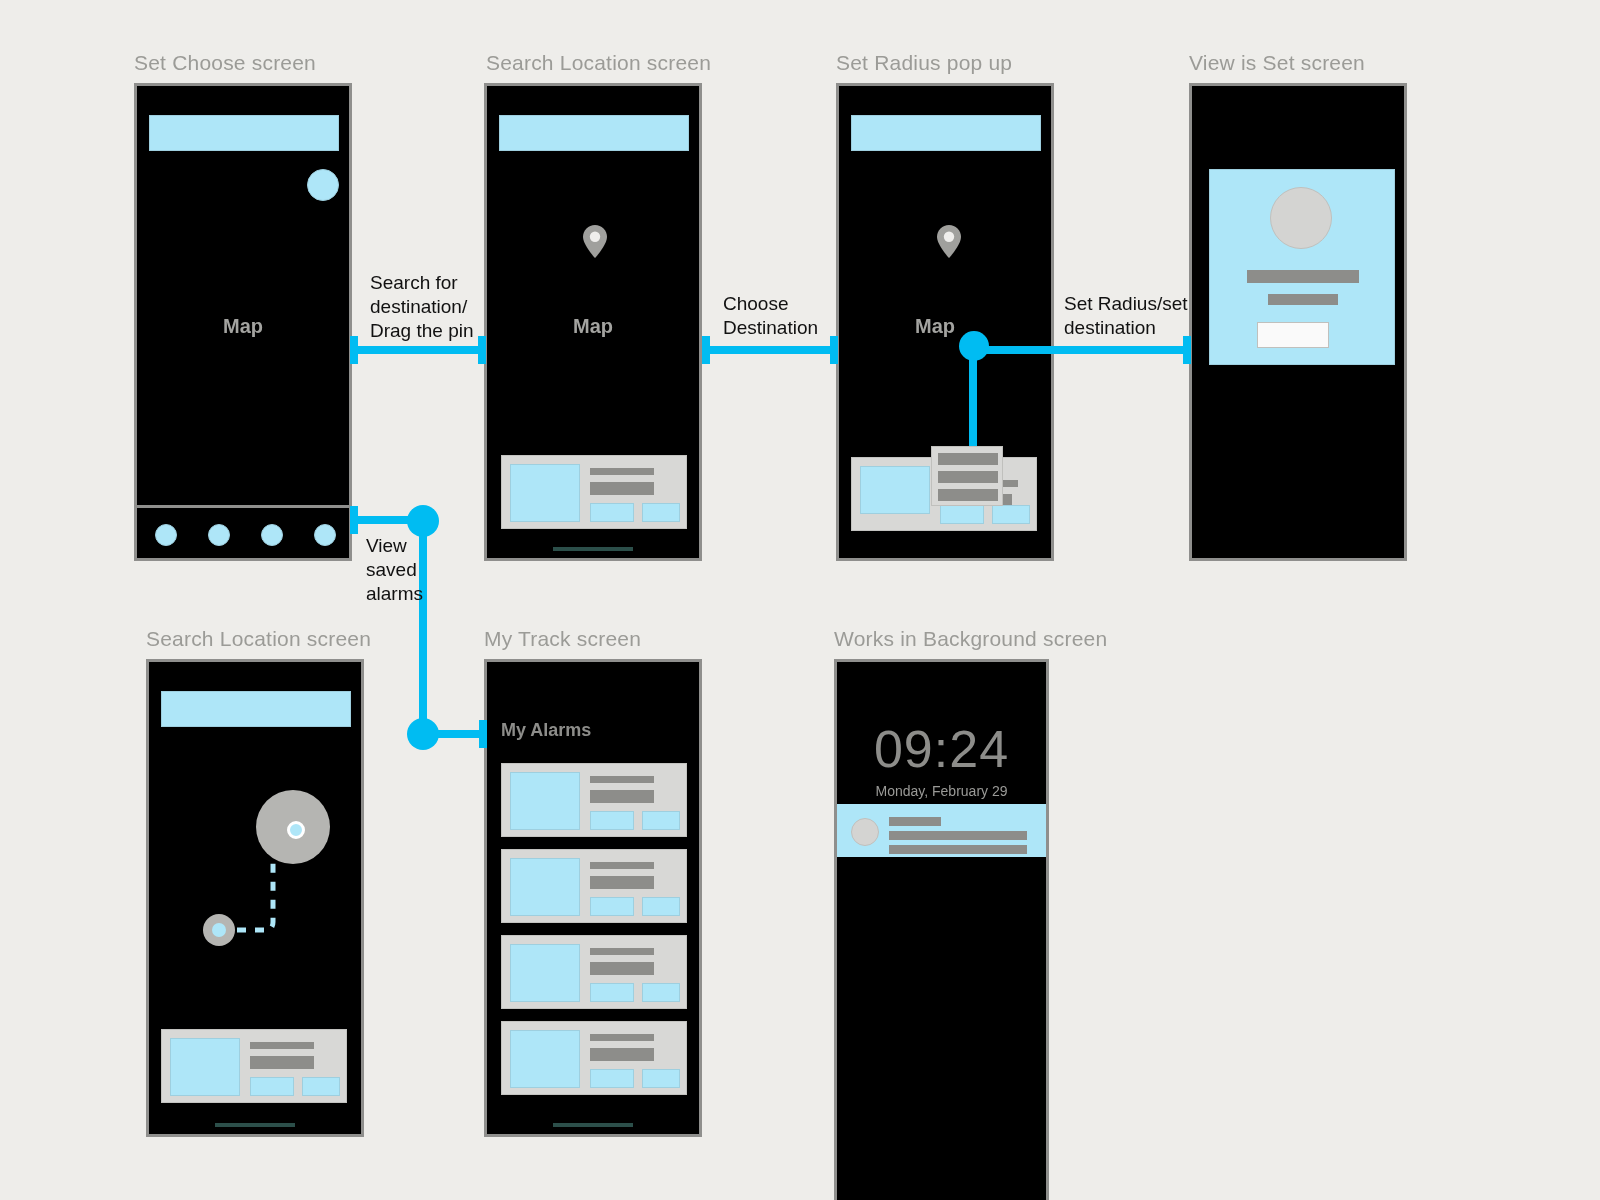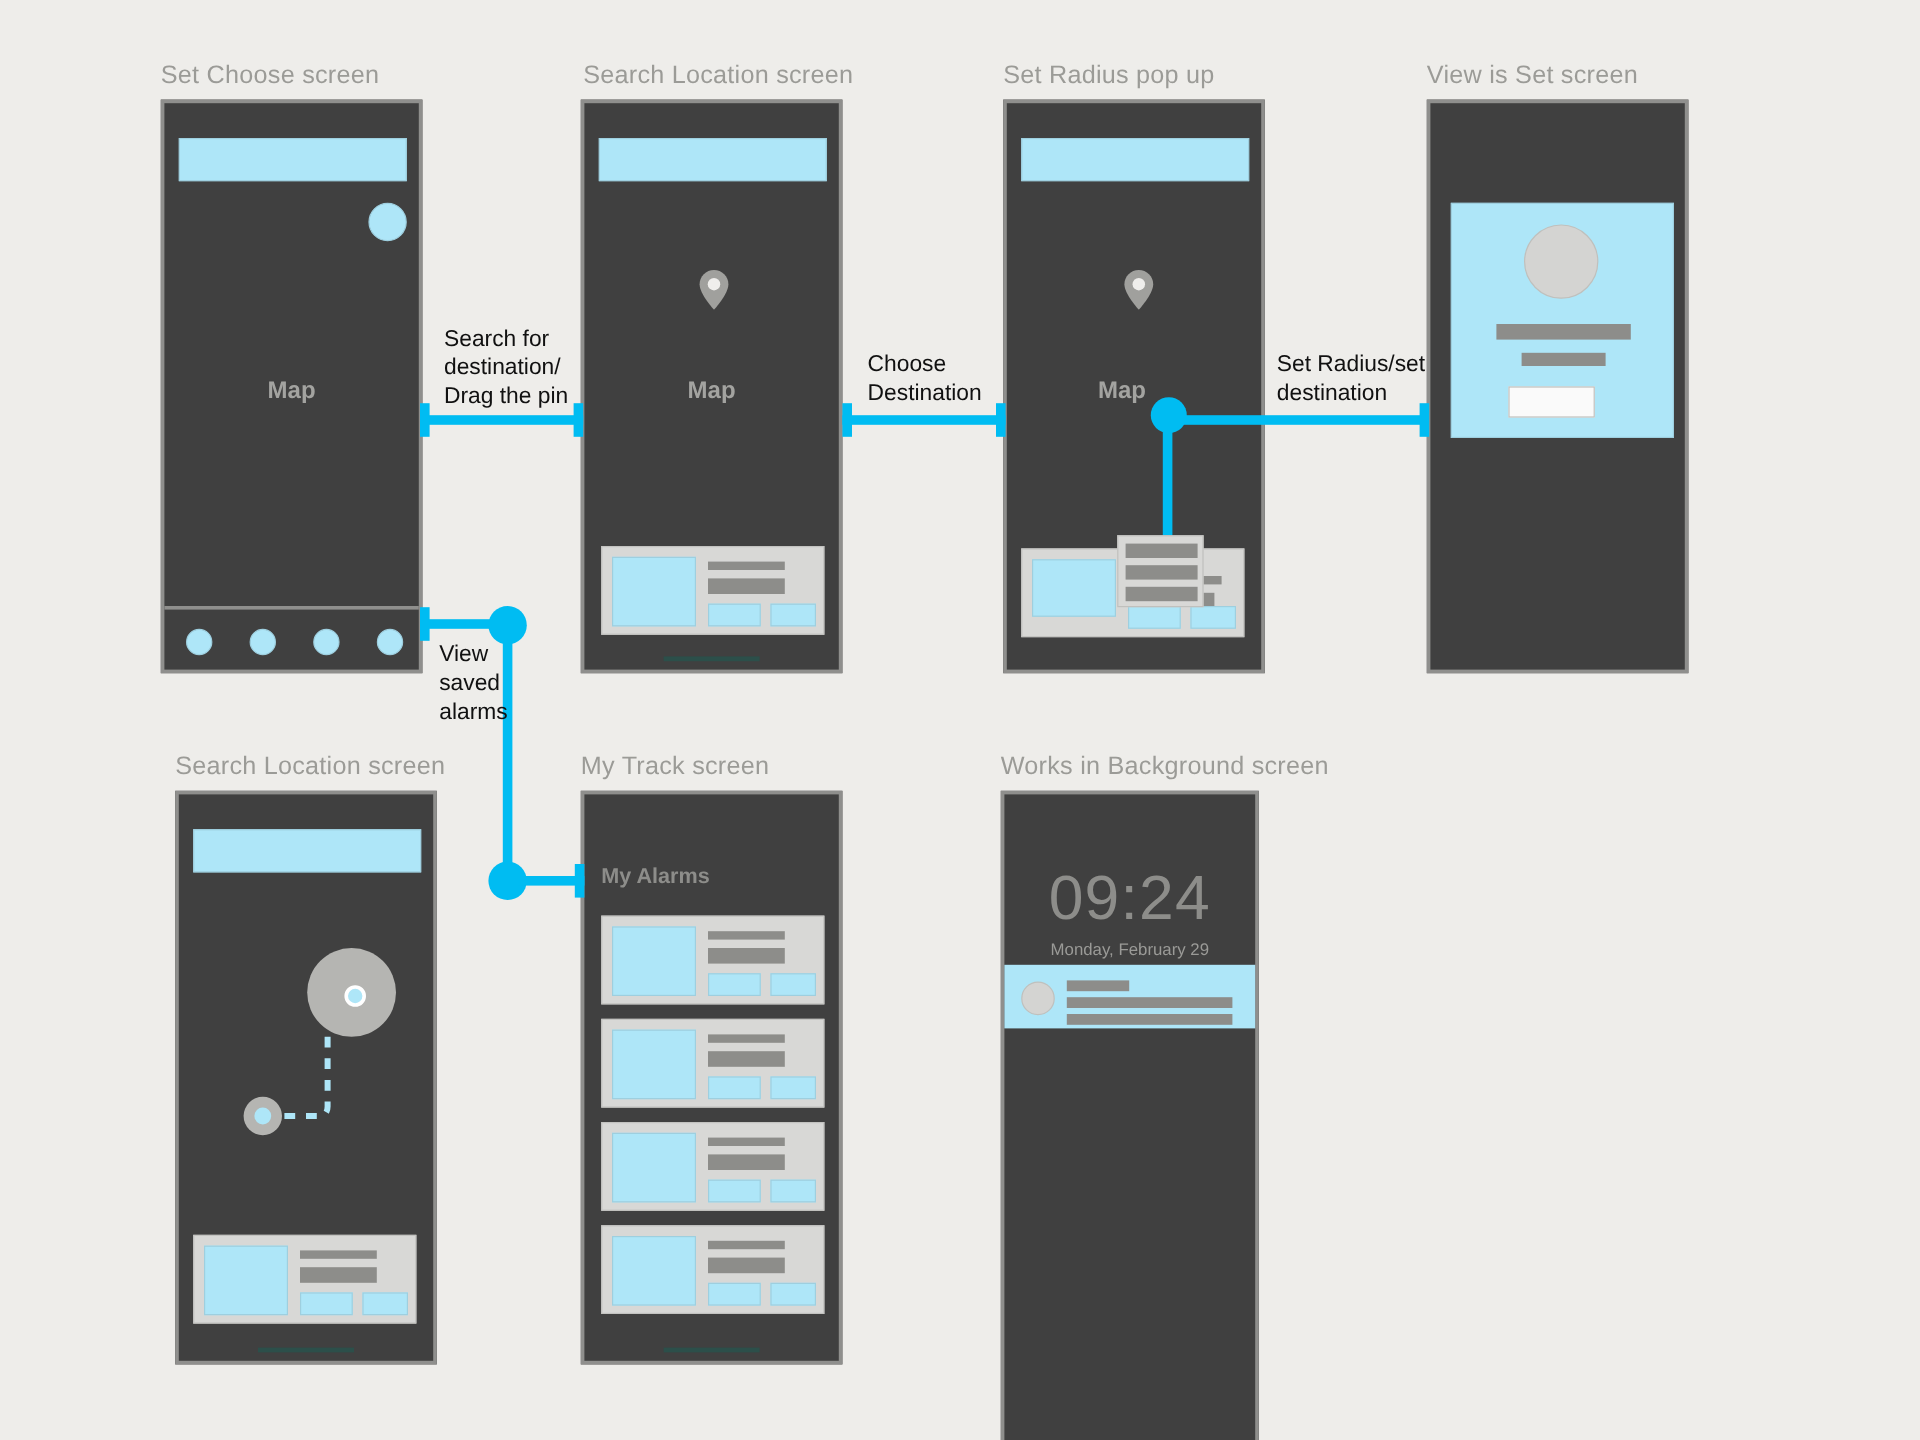--- a/index.html
+++ b/index.html
@@ -28,21 +28,21 @@
     font-size: 21px;
     color: #9b9b97;
     letter-spacing: 0.2px;
     white-space: nowrap;
     font-family: "Liberation Sans", sans-serif;
   }
 
   
   .phone {
     position: absolute;
-    background: #404040;
+    background: #000000;
     border: 3px solid #8f8f8d;
     box-sizing: border-box;
   }
 
   
   .search-bar {
     position: absolute;
     background: #aee6f8;
     border: 1px solid #9ecfdf;
     box-sizing: border-box;

